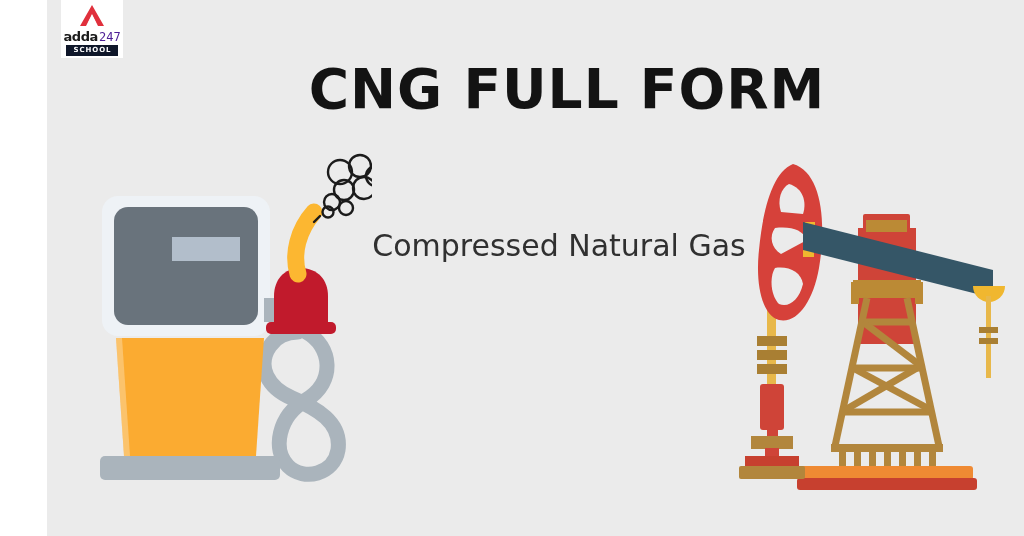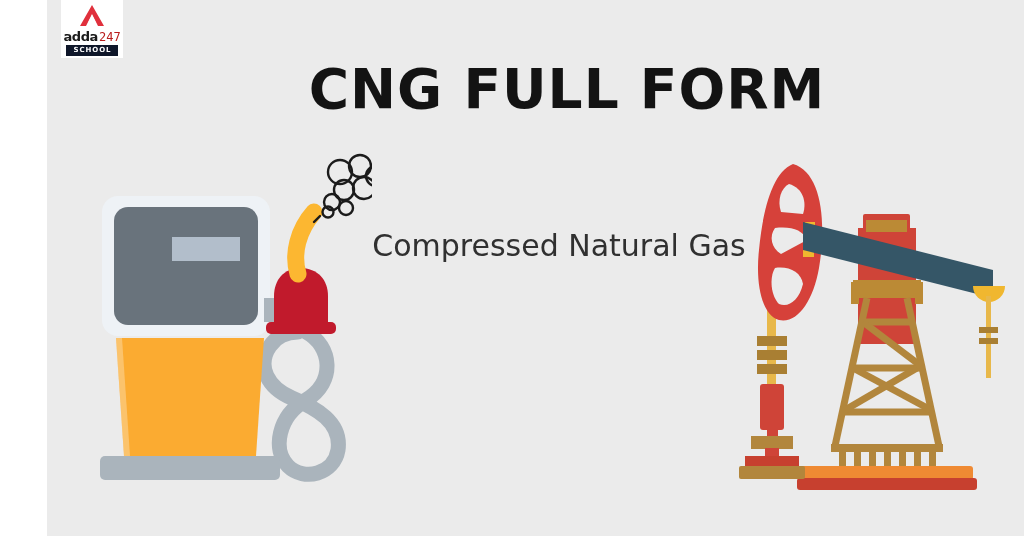--- a/index.html
+++ b/index.html
@@ -50,21 +50,21 @@
   #logo-word-adda {
     font-size: 13px;
     font-weight: bold;
     color: #1b1b1b;
     letter-spacing: -0.4px;
     font-family: "DejaVu Sans", sans-serif;
   }
   #logo-word-247 {
     font-size: 12px;
     font-weight: normal;
-    color: #b91c1c;
+    color: #4c1d95;
     letter-spacing: 0px;
     font-family: "DejaVu Sans Mono", monospace;
     margin-left: 1px;
   }
   #logo-badge {
     margin-top: 2px;
     background: #0f172a;
     color: #ffffff;
     font-size: 7px;
     font-weight: bold;

